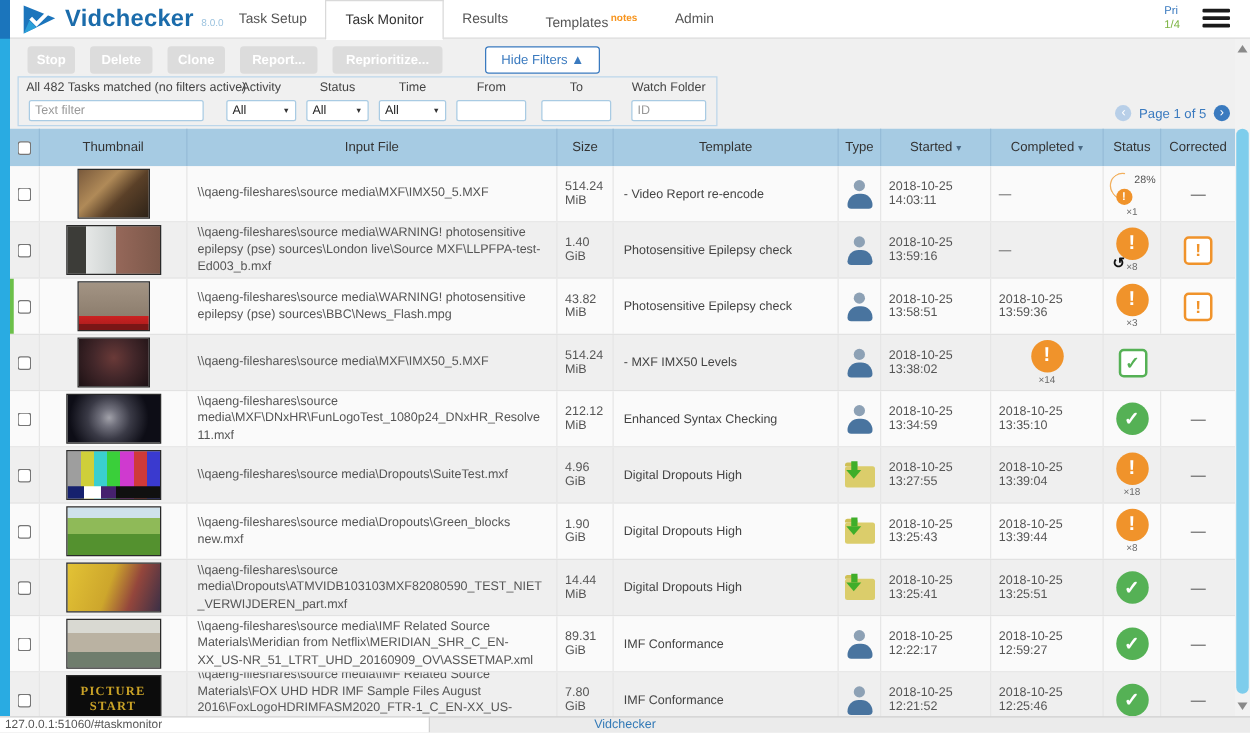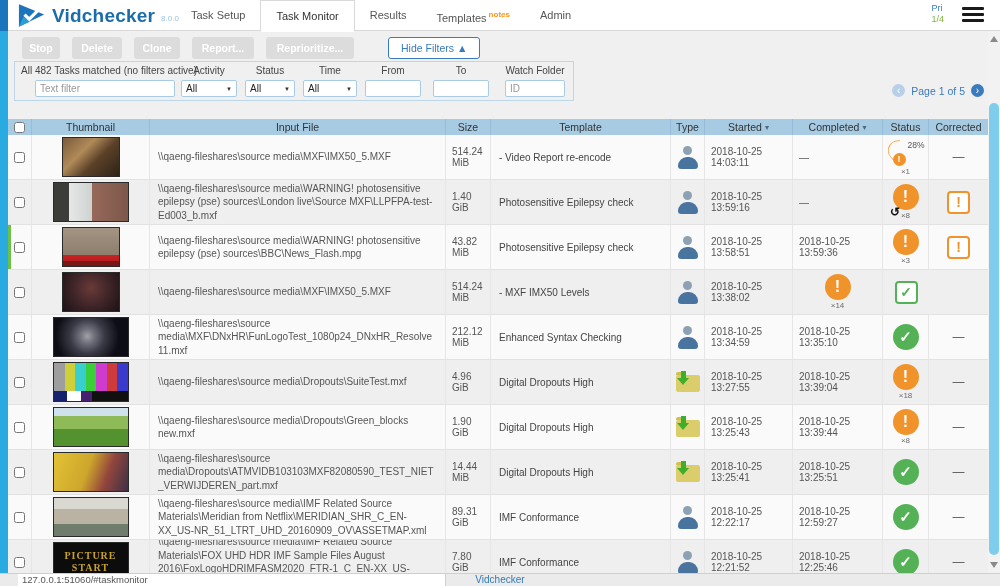--- a/index.html
+++ b/index.html
@@ -41,21 +41,21 @@
 
   
   .pagination { position: absolute; top: 84px; right: 16px; display: flex; align-items: center; gap: 6px; font-size: 10.5px; color: #3a7abf; }
   .page-arrow { width: 13px; height: 13px; border-radius: 50%; color: #fff; display: flex; align-items: center; justify-content: center; font-size: 10px; line-height: 1; cursor: pointer; }
   .page-prev { background: #b8cfe8; }
   .page-next { background: #3a7abf; }
 
   
   .table { position: absolute; left: 8px; top: 103px; width: 980px; }
   .grid-row { display: grid; grid-template-columns: 24px 118px 296px 45px 180px 34px 88px 90px 46px 59px; }
-  .thead { background: #a6cbe3; height: 16px; margin-top: 16px; }
+  .thead { background: #a6cbe3; height: 30px; }
   .th { font-size: 10.5px; color: #333; display: flex; align-items: center; justify-content: center; border-right: 1px solid #95bcd8; white-space: nowrap; overflow: hidden; }
   .th:last-child { border-right: none; }
   .sort-caret::after { content: "▾"; font-size: 8px; color: #4a6a85; margin-left: 3px; }
   .trow { height: 45px; position: relative; border-bottom: 1px solid #e2e2e2; background: #fafafa; }
   .trow.even { background: #efefef; }
   .trow.marked::before { content: ""; position: absolute; left: 0; top: 0; bottom: 0; width: 3px; background: #6cc04a; z-index: 2; }
   .td { display: flex; align-items: center; border-right: 1px solid #e6e6e6; overflow: hidden; }
   .td:last-child { border-right: none; }
   .cell-check, .th-check { justify-content: center; }
   input[type="checkbox"] { width: 11px; height: 11px; accent-color: #888; }
@@ -117,21 +117,21 @@
 
   
   .scrollbar { position: absolute; right: 0; top: 31px; bottom: 13px; width: 12px; background: #f2f2f2; z-index: 4; }
   .sb-up, .sb-down { position: absolute; left: 2px; width: 0; height: 0; border-left: 4px solid transparent; border-right: 4px solid transparent; }
   .sb-up { top: 5px; border-bottom: 6px solid #8a8a8a; }
   .sb-down { bottom: 5px; border-top: 6px solid #8a8a8a; }
   .sb-thumb { position: absolute; left: 1px; width: 10px; top: 72px; bottom: 18px; background: #7ecdec; border-radius: 5px; }
 
   
   .footer { position: absolute; left: 0; right: 0; bottom: 0; height: 13px; background: #ebebeb; border-top: 1px solid #cfcfcf; z-index: 7; }
-  .status-url { position: absolute; left: 0; bottom: 0; width: 428px; height: 13px; background: #fff; border-top: 1px solid #cfcfcf; border-right: 1px solid #cfcfcf; font-size: 9.5px; color: #555; padding: 0 4px; line-height: 12px; white-space: nowrap; overflow: hidden; margin-left: 18px; }
+  .status-url { position: absolute; left: 0; bottom: 0; width: 344px; height: 13px; background: #fff; border-top: 1px solid #cfcfcf; border-right: 1px solid #cfcfcf; font-size: 9.5px; color: #555; padding: 0 4px; line-height: 12px; white-space: nowrap; overflow: hidden; }
   .footer-link { position: absolute; left: 0; right: 0; bottom: 0; text-align: center; font-size: 10px; color: #337ab7; line-height: 13px; cursor: pointer; }
 </style>
 </head>
 <body>
 
 <div class="edge-left">
     <div class="edge-top"></div>
   </div>
 
 <div class="navbar">
@@ -166,21 +166,21 @@
   <div class="btn-gray w-stop">Stop</div>
   <div class="btn-gray w-del">Delete</div>
   <div class="btn-gray w-clone">Clone</div>
   <div class="btn-gray w-rep">Report...</div>
   <div class="btn-gray w-repri">Reprioritize...</div>
   <div class="btn-hide">Hide Filters ▲</div>
 </div>
 
 <div class="filter-panel">
   <div class="fp-label" style="left:6px; width:230px; text-align:left;">All 482 Tasks matched (no filters active)</div>
-  <input class="fp-input" style="left: 20px; width: 140px;" placeholder="Text filter">
+  <input class="fp-input" style="left: 8px; width: 140px;" placeholder="Text filter">
   <div class="fp-label" style="left:166px; width:56px;">Activity</div>
   <div class="fp-select" style="left:166px; width:56px;">
       <span>All</span>
       <span class="caret">▼</span>
     </div>
   <div class="fp-label" style="left:230px; width:50px;">Status</div>
   <div class="fp-select" style="left:230px; width:50px;">
       <span>All</span>
       <span class="caret">▼</span>
     </div>

